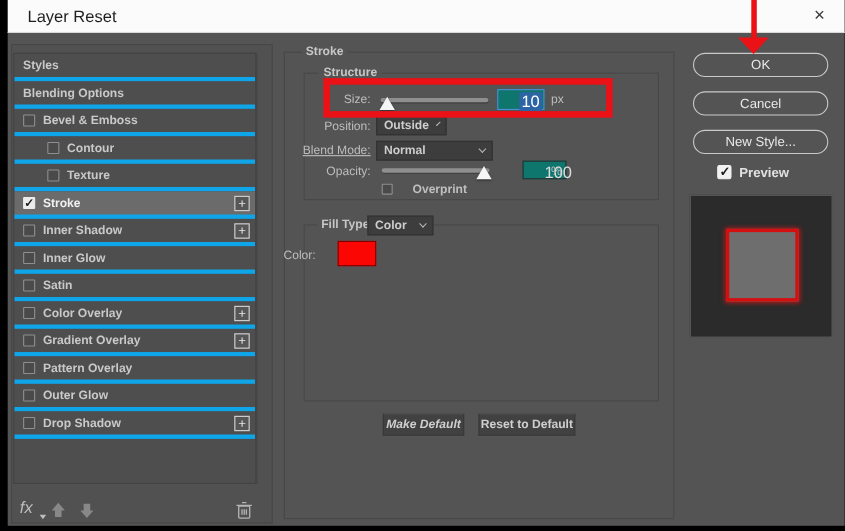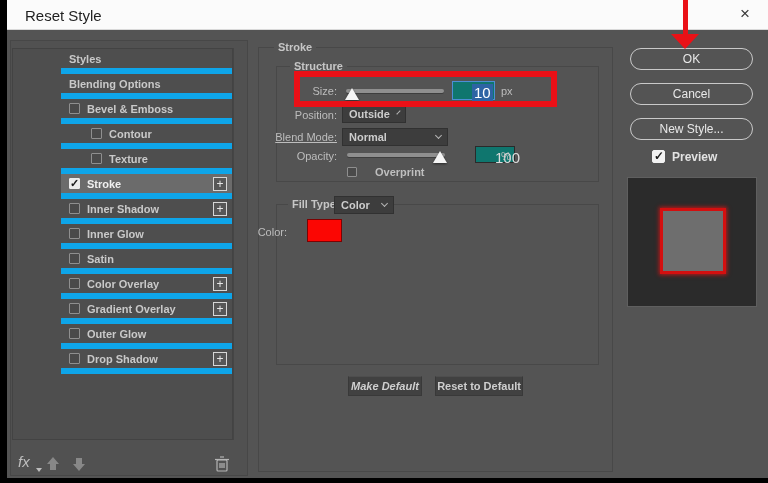--- a/index.html
+++ b/index.html
@@ -15,22 +15,22 @@
              width:22px; text-align:center; cursor:default; }
   .dialog-body { position:absolute; left:7px; top:30px; right:0; height:448px;
                  background:#545454; }
   .lbl { font-size:11px; color:#bfbfbf;margin-left:12px; }
 
   
   .side-outer { position:absolute; left:10px; top:40px; width:238px; height:436px;
                 border:1px solid #474747; background:#515151; }
   .side-list { position:absolute; left:12px; top:48px; width:221px; height:392px;
                border:1px solid #434343; background:#4e4e4e; overflow:hidden; }
-  .side-row { position:relative; height:25px; border-bottom:6px solid #0ea5e9;
-              background:#4e4e4e; display:flex; align-items:center; padding-left:8px;margin-left:48px; }
+  .side-row { position:relative; height:25px; border-bottom:4px solid #0ea5e9;
+              background:#4e4e4e; display:flex; align-items:center; padding-left:8px; }
   .side-row.selected { background:#6b6b6b; }
   .side-row .rowlabel { font-size:11px; color:#c9c9c9; font-weight:bold; white-space:nowrap; }
   .side-row.selected .rowlabel { color:#f0f0f0; }
   .side-row.indent { padding-left:30px; }
   .cb { width:11px; height:11px; border:1px solid #8f8f8f; background:#4a4a4a;
         margin-right:7px; flex:0 0 auto; position:relative; border-radius:1px; }
   .cb.checked { background:#ececec; border-color:#ececec; }
   .cb.checked::after { content:"✓"; position:absolute; left:0px; top:-2px;
         font-size:11px; color:#1b1b1b; font-weight:bold; }
   .plus-btn { position:absolute; right:5px; top:50%; transform:translateY(-50%);
@@ -110,21 +110,21 @@
 
   .color-swatch { position:absolute; left:307px; top:219px; width:35px; height:23px;
         background:#fb0603; border:1px solid #7c0202; }
 </style>
 </head>
 <body>
 
 <div class="root">
 
   <div class="titlebar">
-    <div class="title">Reset Style</div>
+    <div class="title">Layer Reset</div>
     <div class="close-x">×</div>
   </div>
 
   <div class="dialog-body"></div>
 
   <div class="side-outer"></div>
   <div class="side-list" id="side-list">
       <div class="side-row">
         <span class="rowlabel">Styles</span>
       </div>
@@ -163,20 +163,24 @@
       </div>
       <div class="side-row">
         <span class="cb"></span>
         <span class="rowlabel">Color Overlay</span>
         <span class="plus-btn">+</span>
       </div>
       <div class="side-row">
         <span class="cb"></span>
         <span class="rowlabel">Gradient Overlay</span>
         <span class="plus-btn">+</span>
+      </div>
+      <div class="side-row">
+        <span class="cb"></span>
+        <span class="rowlabel">Pattern Overlay</span>
       </div>
       <div class="side-row">
         <span class="cb"></span>
         <span class="rowlabel">Outer Glow</span>
       </div>
       <div class="side-row">
         <span class="cb"></span>
         <span class="rowlabel">Drop Shadow</span>
         <span class="plus-btn">+</span>
       </div>

